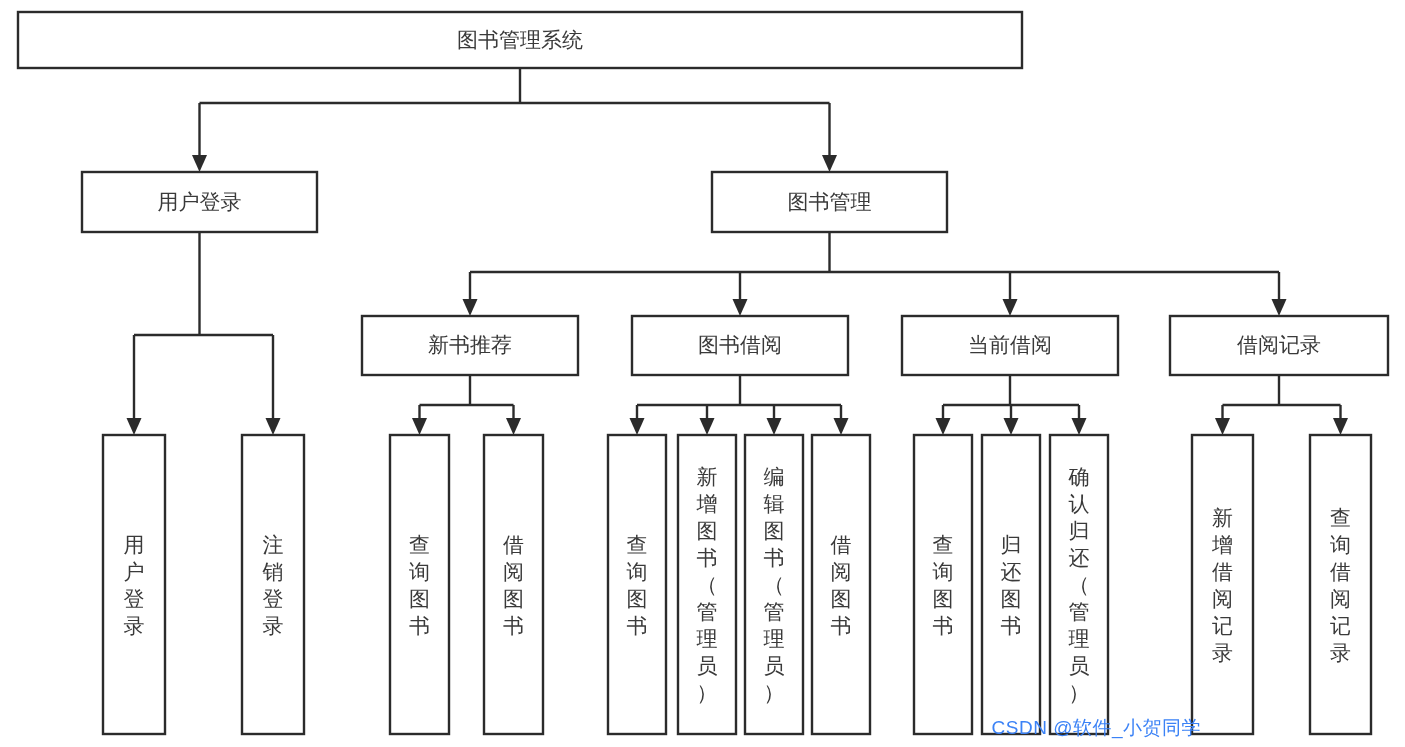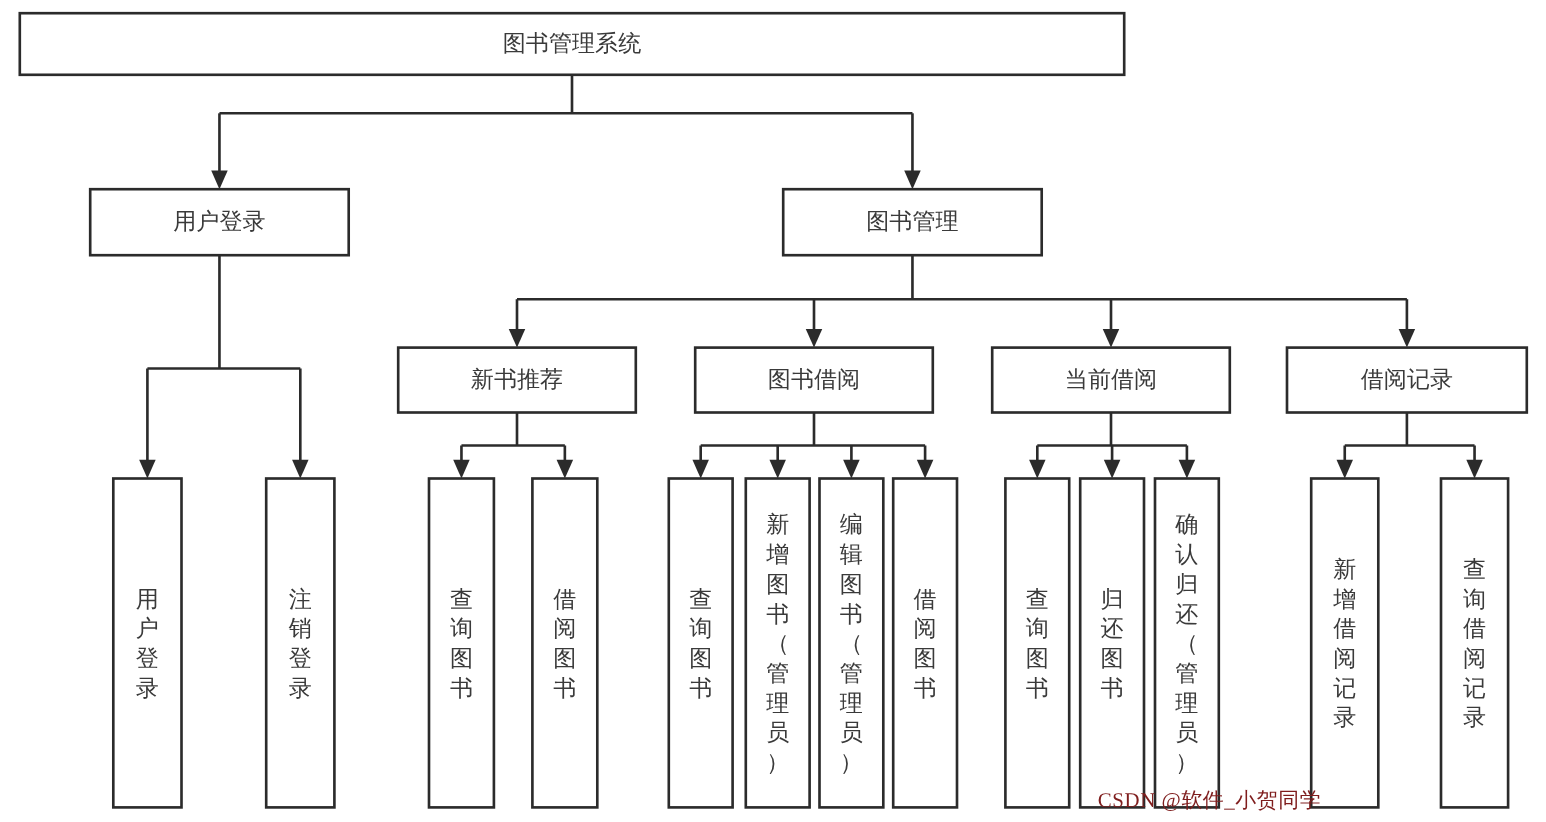--- a/index.html
+++ b/index.html
@@ -51,23 +51,23 @@
     stroke-linecap: butt;
   }
   .conn-arrow {
     fill: #2b2b2b;
     stroke: none;
   }
   .watermark-text {
     position: absolute;
     right: 10px;
     bottom: 6px;
-    font-family: Liberation Serif, serif;
+    font-family: Liberation Sans, sans-serif;
     font-size: 19px;
-    color: #7f1d1d;
+    color: #3b82f6;
     white-space: nowrap;
     letter-spacing: 0.5px;
     pointer-events: none;
   }
 </style>
 </head>
 <body>
 
 <div id="diagram-root">
 

